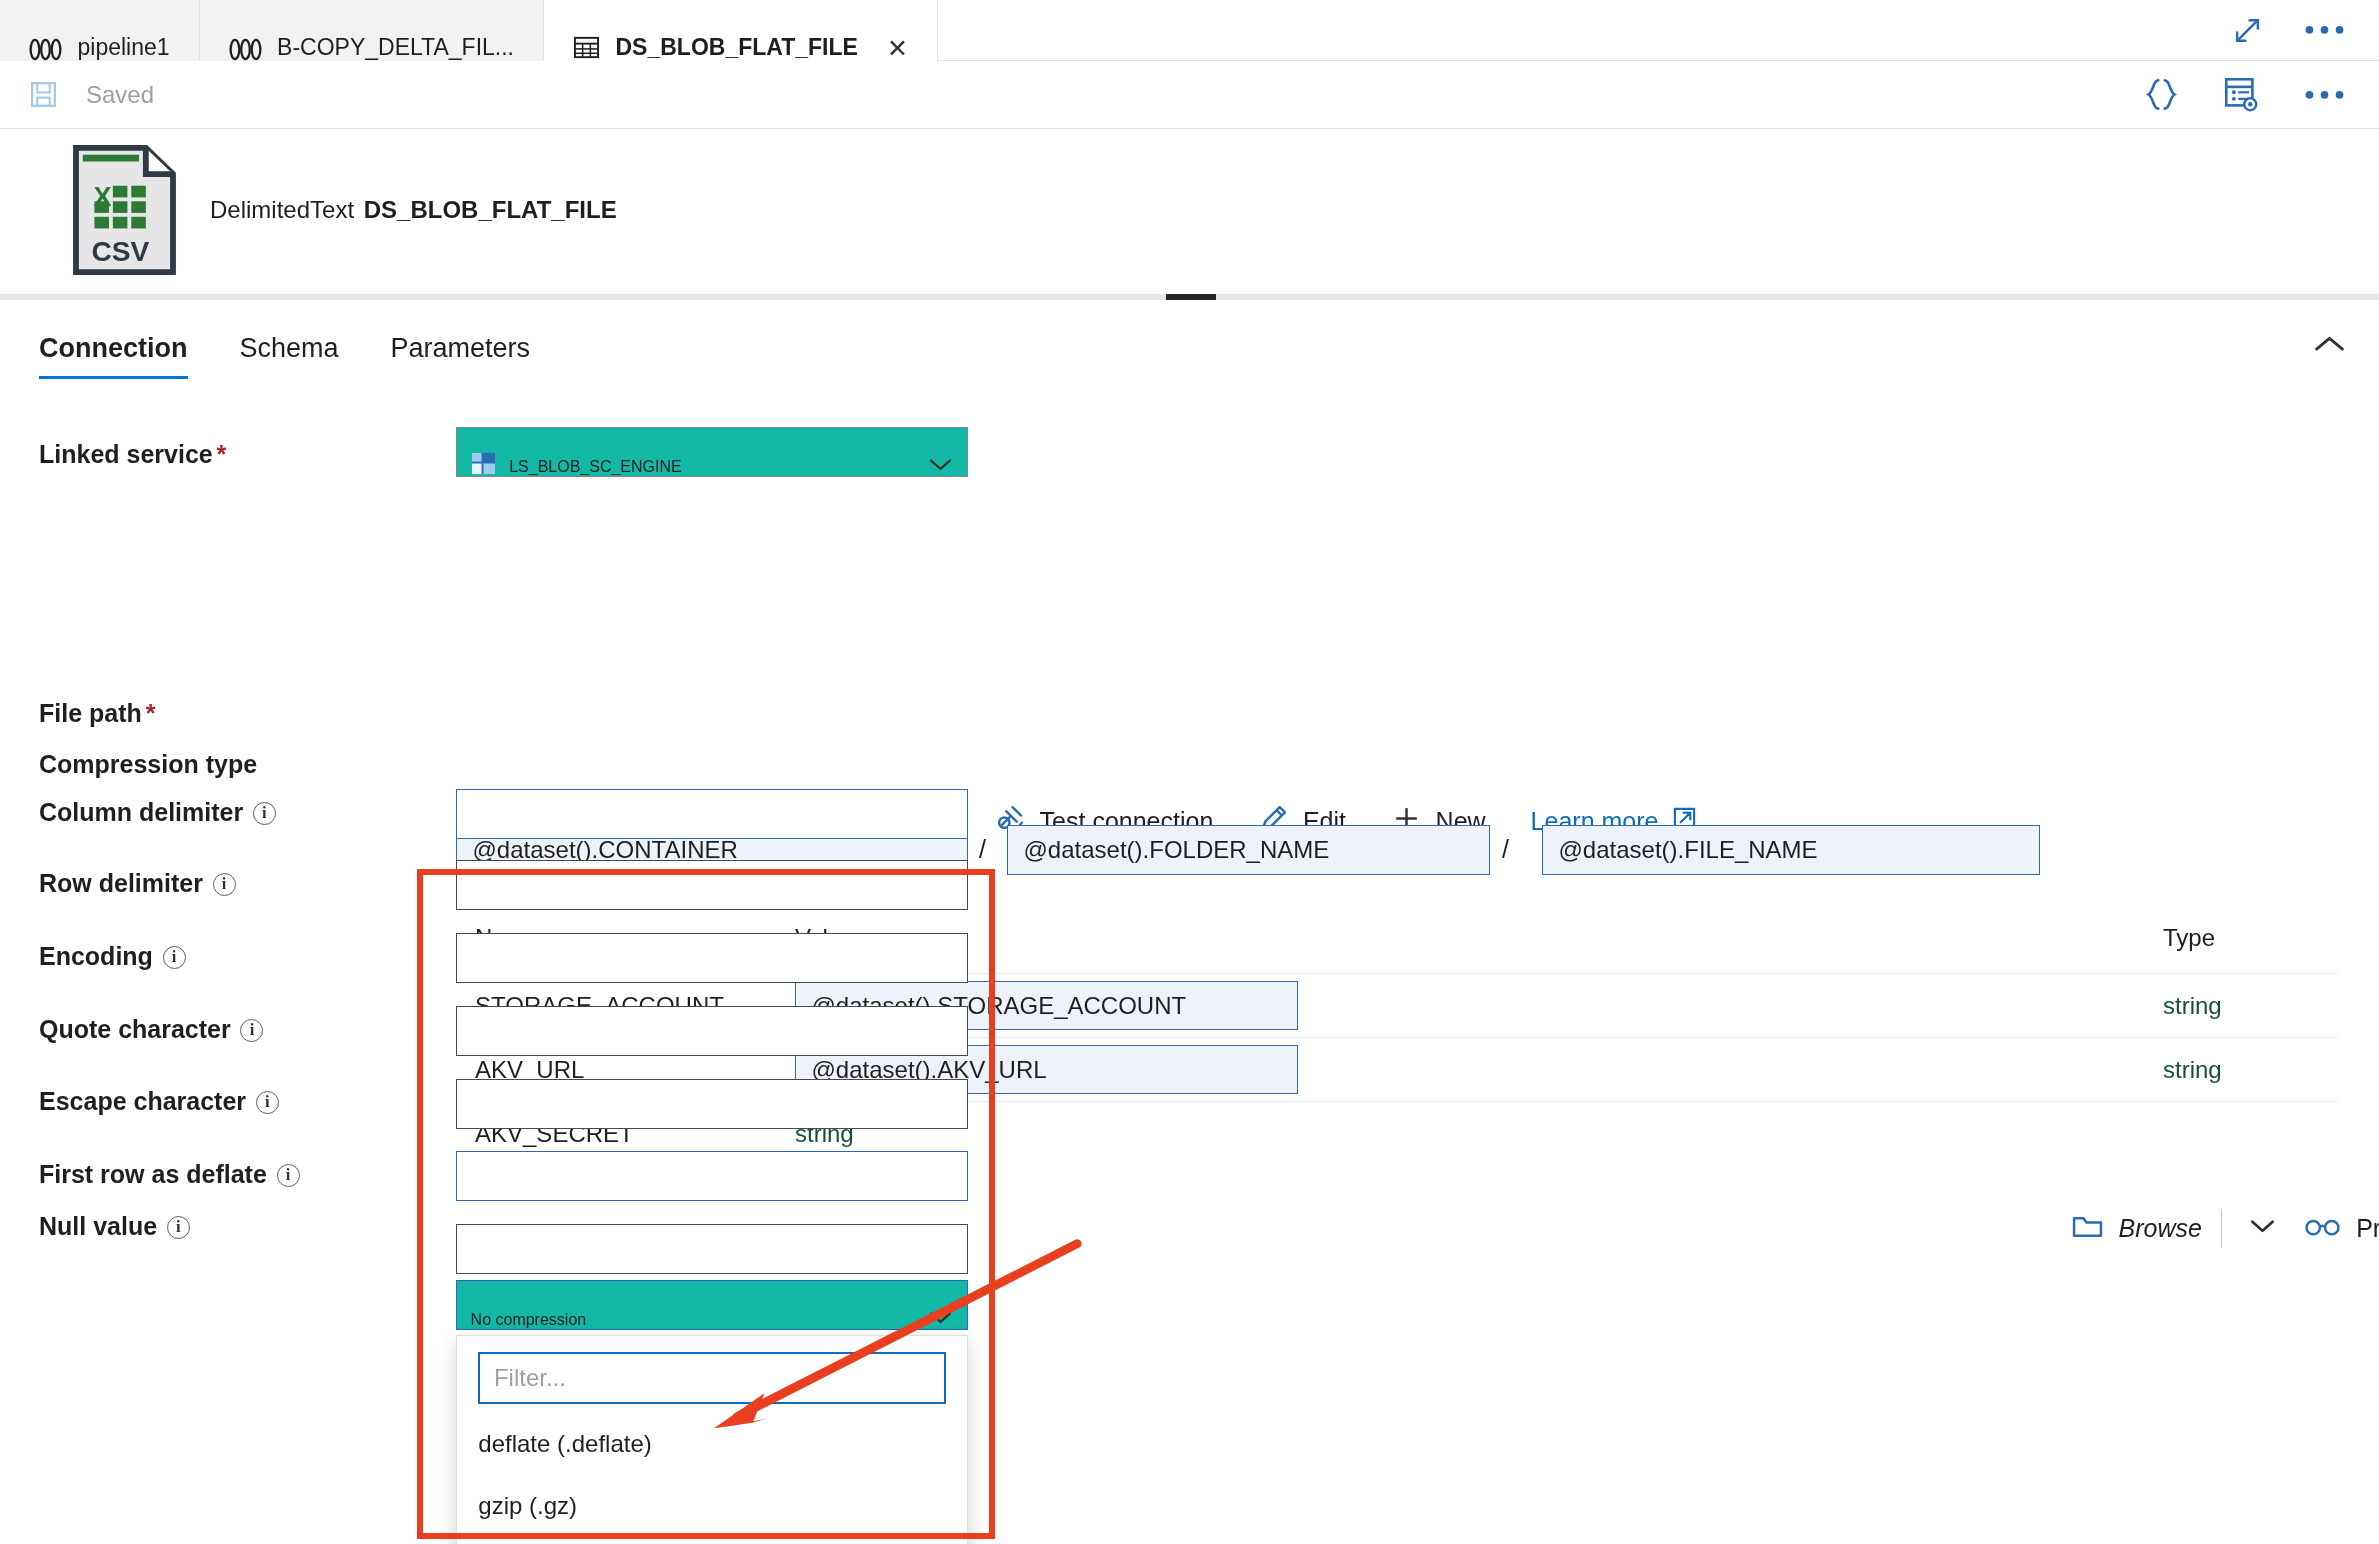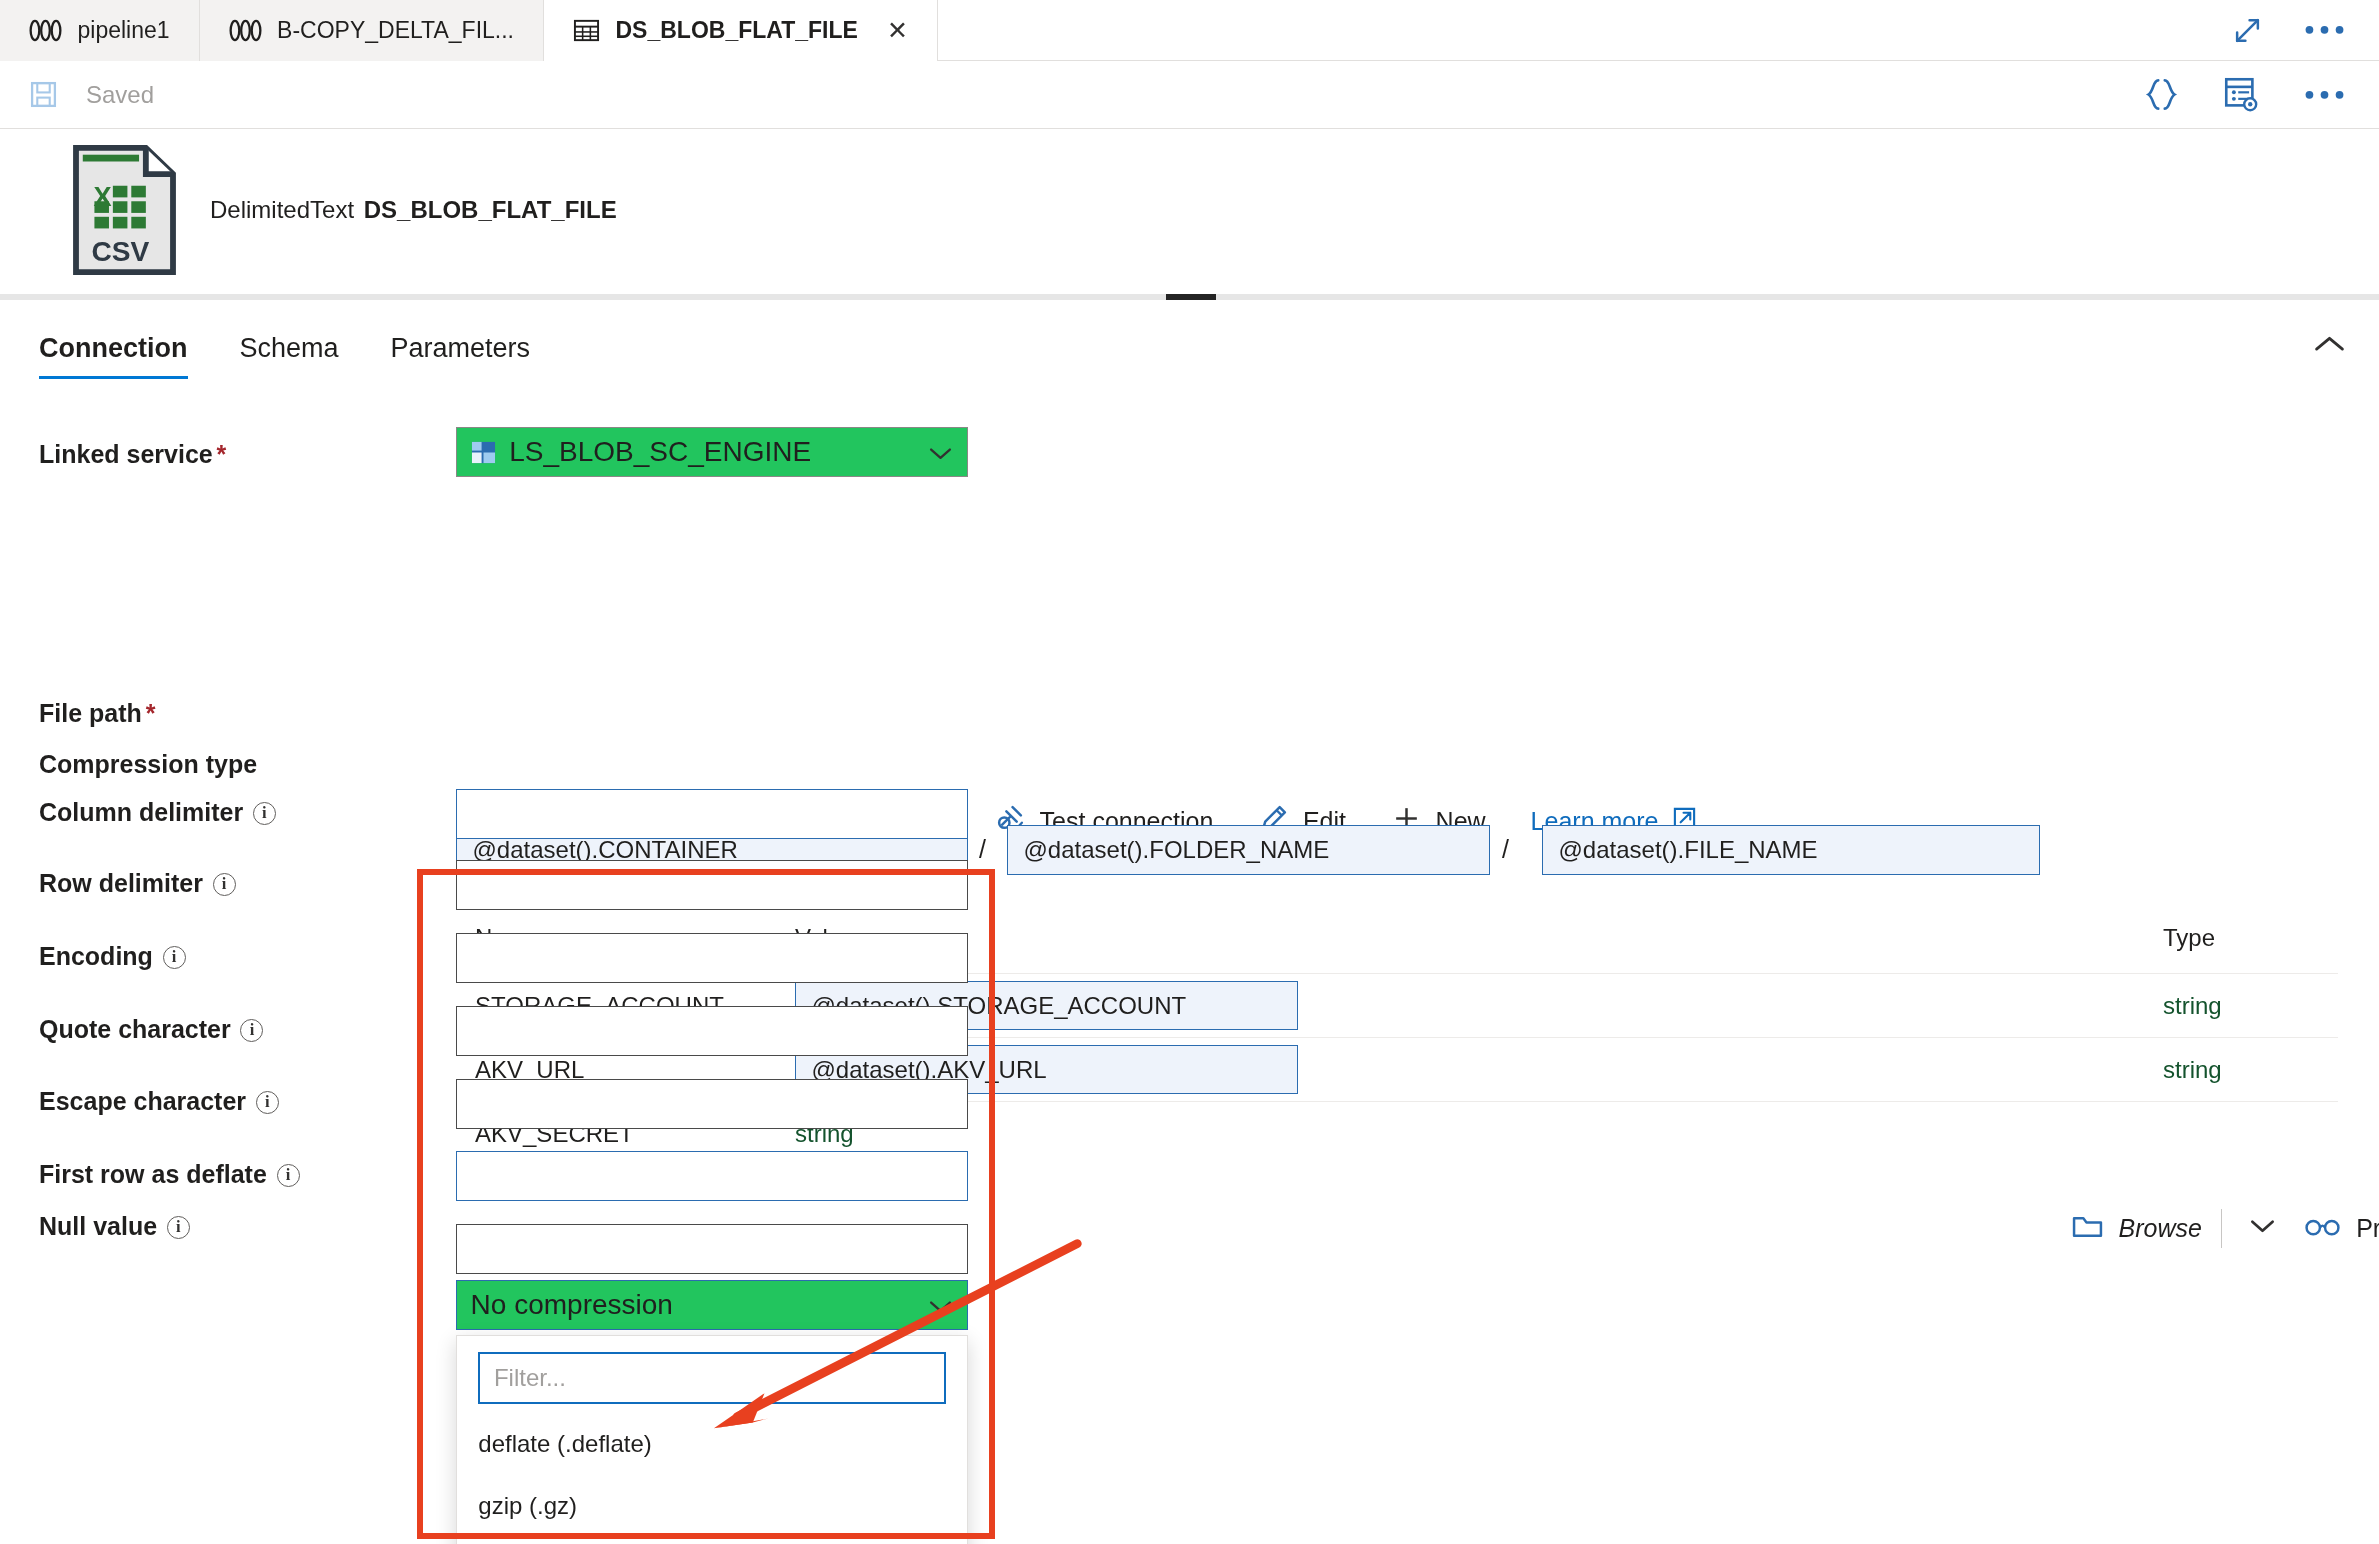--- a/index.html
+++ b/index.html
@@ -11,21 +11,21 @@
     overflow: hidden;
   }
   .app { position: relative; width: 2379px; height: 1545px; }
 
   
   .tabstrip {
     position: absolute; left: 0; top: 0; width: 2379px; height: 61px;
     background: #ffffff; display: flex; align-items: stretch;
   }
   .tab {
-    display: flex; align-items: center; gap: 15.5px;
+    display: flex; align-items: flex-end; gap: 15.5px;
     padding: 0 29px; height: 61px; cursor: pointer;
     font-size: 23px; color: #201f1e; position: relative;
     background: #f3f2f1; border-right: 1px solid #e1dfdd;
     white-space: nowrap;
   }
   .tab.active { background: #ffffff; border-right: 1px solid #e1dfdd; font-weight: 700; }
   .tab .tab-label { font-size: 23px; }
   .tab.active .tab-label { font-weight: 700; }
   .tab-close {
     margin-left: 13.6px; font-size: 25px; color: #323130; line-height: 1;
@@ -98,22 +98,22 @@
   .req-star { color: #a4262c; font-size: 25px; margin-left: 3.9px; }
   .info-i {
     display: inline-flex; align-items: center; justify-content: center;
     width: 23px; height: 23px; border: 1.9px solid #605e5c; border-radius: 50%;
     font-size: 16.5px; color: #323130; margin-left: 9.7px; vertical-align: 2.9px;
     font-family: "Liberation Serif", serif; cursor: default;
   }
 
   
   .combo {
-    position: absolute; height: 50px; border: 1px solid #8a8886; background: #22c55e;
-    display: flex; align-items: center; padding: 0 13.6px; font-size: 28px; cursor: pointer;
+    position: absolute; height: 50px; border: 1px solid #8a8886; background: #14b8a6;
+    display: flex; align-items: flex-end; padding: 0 13.6px; font-size: 16px; cursor: pointer;
   }
   .combo .chev { margin-left: auto; color: #323130; }
   .combo .combo-text { overflow: hidden; white-space: nowrap; }
 
   .param-input {
     position: absolute; height: 50px; border: 1px solid #2b6cb0; background: #eef3fb;
     display: flex; align-items: center; padding: 0 15.5px; font-size: 24px; color: #201f1e;
     white-space: nowrap; overflow: hidden; cursor: text;
   }
 

